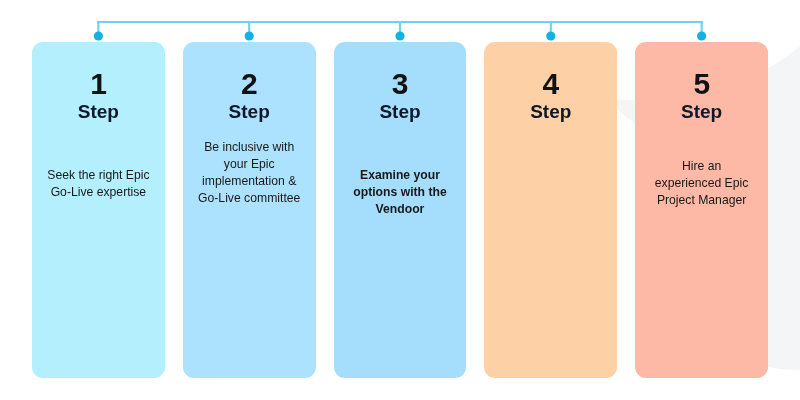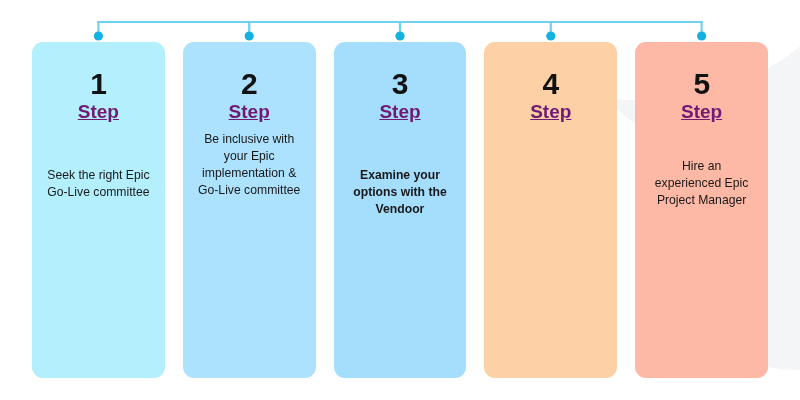--- a/index.html
+++ b/index.html
@@ -81,38 +81,37 @@
     font-size: 30px;
     font-weight: bold;
     color: #121212;
     line-height: 1.05;
     letter-spacing: -0.3px;
   }
 
   .card-steplabel {
     font-size: 19px;
     font-weight: bold;
-    color: #701a75;
+    color: #0f172a;
     line-height: 1.2;
     margin-top: 1px;
-    text-decoration: underline;
   }
 
   .card-body {
     font-size: 12.2px;
     line-height: 17px;
     color: #191919;
     text-align: center;
     margin-top: 0;
     padding: 0 4px;
   }
 
   
   .card.pos-1 .card-body { margin-top: 44px; }
-  .card.pos-2 .card-body { margin-top: 8px; }
+  .card.pos-2 .card-body { margin-top: 16px; }
   .card.pos-3 .card-body { margin-top: 44px; font-weight: bold; }
   .card.pos-4 .card-body { margin-top: 44px; }
   .card.pos-5 .card-body { margin-top: 35px; text-align: center; }
 </style>
 </head>
 <body>
 
 <div id="infographic">
 
   <div class="bg-layer">
@@ -139,21 +138,21 @@
         <circle cx="550.8000000000001" cy="36" r="4.6" fill="#14B2E2"></circle>
         <circle cx="701.6" cy="36" r="4.6" fill="#14B2E2"></circle>
       </g>
   </svg>
 
   <div class="cards">
 
     <div class="card pos-1" style="background: rgb(179, 239, 253);">
       <div class="card-number">1</div>
       <div class="card-steplabel">Step</div>
-      <div class="card-body">Seek the right Epic Go-Live committee</div>
+      <div class="card-body">Seek the right Epic Go-Live expertise</div>
     </div>
 
     <div class="card pos-2" style="background: rgb(172, 226, 253);">
       <div class="card-number">2</div>
       <div class="card-steplabel">Step</div>
       <div class="card-body">Be inclusive with your Epic implementation &amp; Go-Live committee</div>
     </div>
 
     <div class="card pos-3" style="background: rgb(165, 221, 253);">
       <div class="card-number">3</div>

